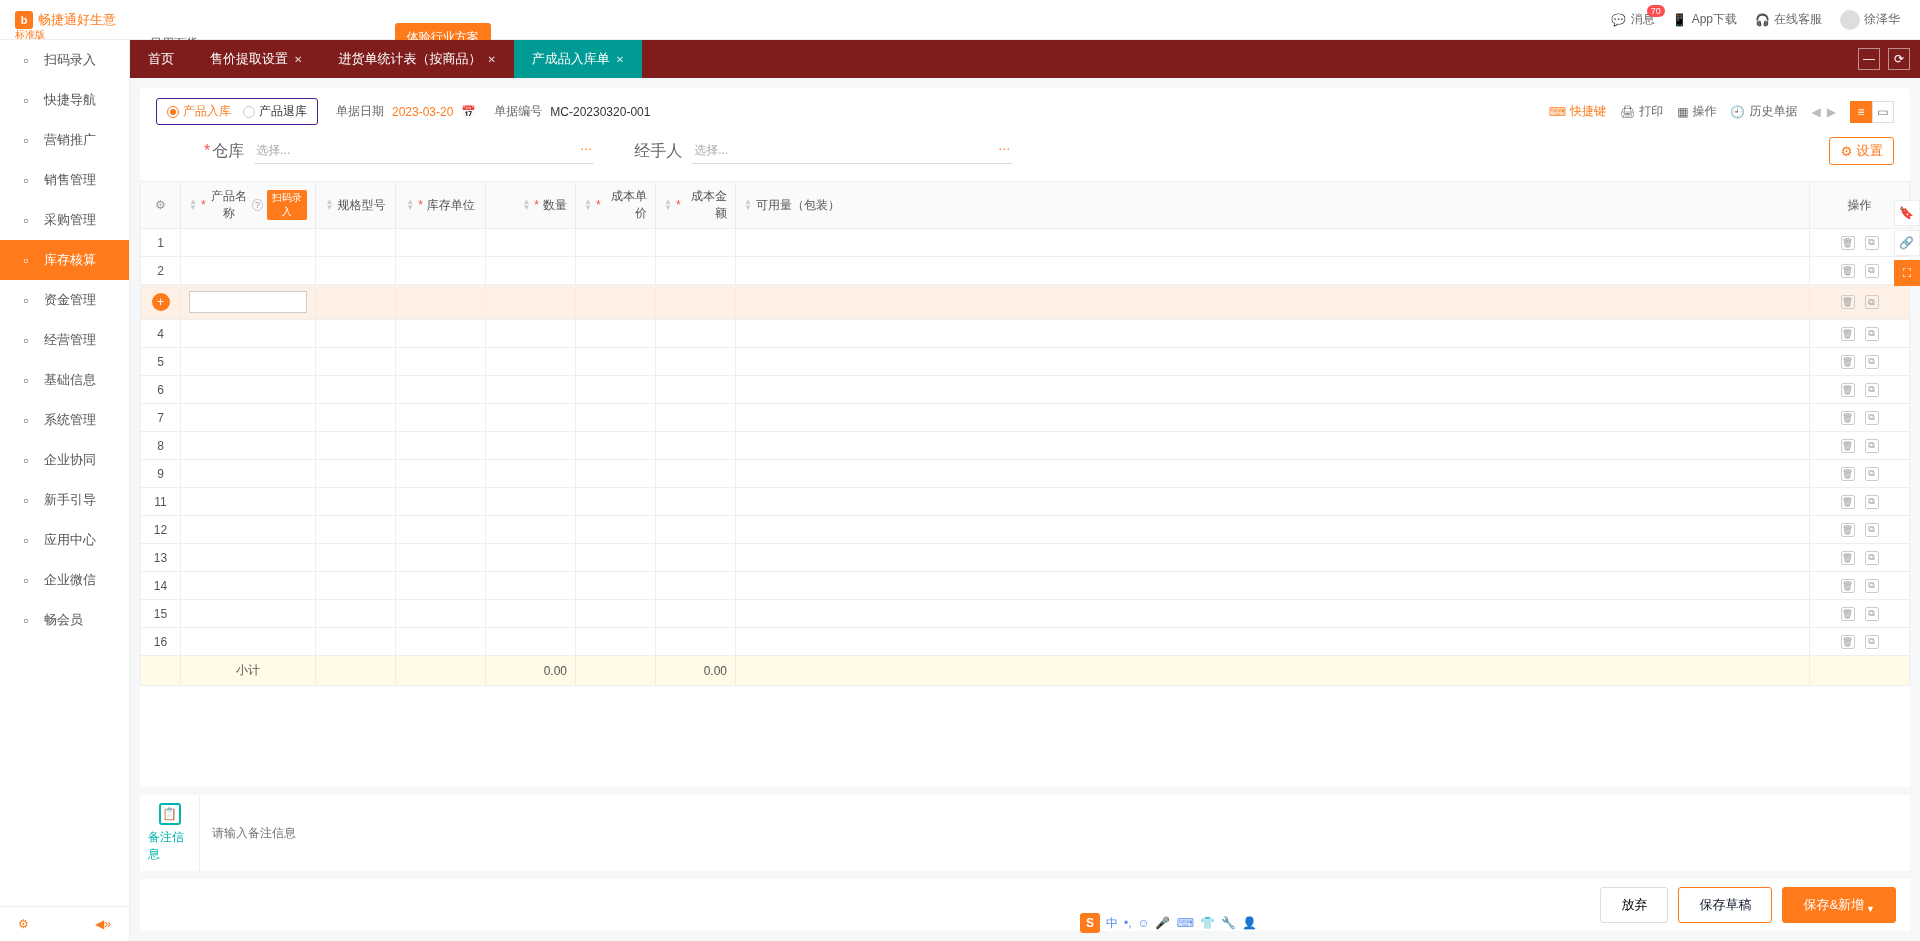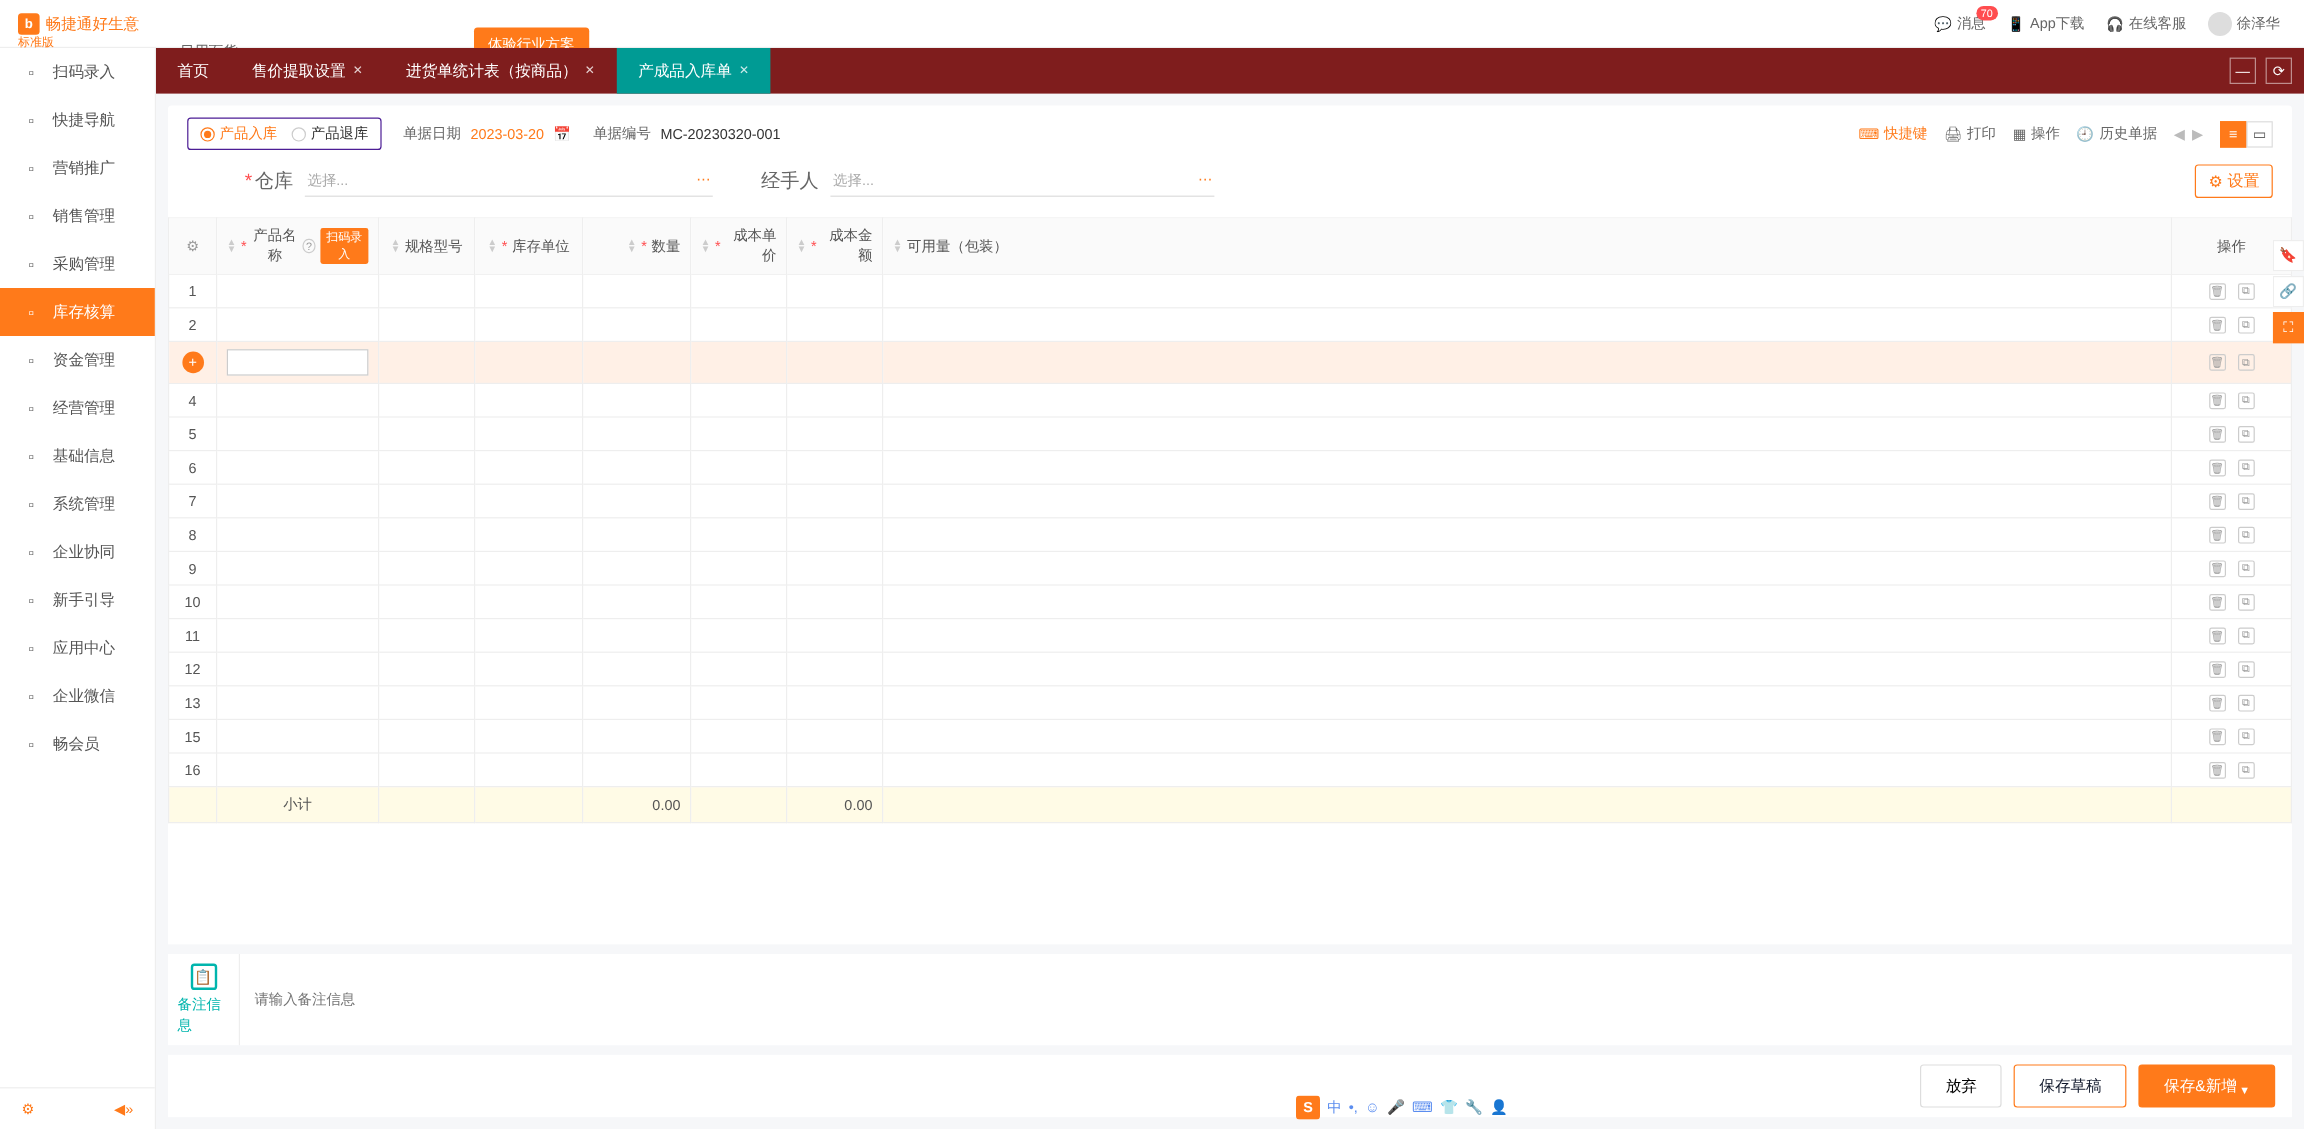--- a/index.html
+++ b/index.html
@@ -521,36 +521,20 @@
                 <td class="col-amt"></td>
                 <td></td>
                 <td class="col-ops">
                   <div class="ops-icons">
                     <span class="ops-ic">🗑</span>
                     <span class="ops-ic">⧉</span>
                   </div>
                 </td>
               </tr>
               <tr>
-                <td class="col-num">10</td>
-                <td class="col-name"></td>
-                <td></td>
-                <td></td>
-                <td class="col-qty"></td>
-                <td class="col-price"></td>
-                <td class="col-amt"></td>
-                <td></td>
-                <td class="col-ops">
-                  <div class="ops-icons">
-                    <span class="ops-ic">🗑</span>
-                    <span class="ops-ic">⧉</span>
-                  </div>
-                </td>
-              </tr>
-              <tr>
                 <td class="col-num">11</td>
                 <td class="col-name"></td>
                 <td></td>
                 <td></td>
                 <td class="col-qty"></td>
                 <td class="col-price"></td>
                 <td class="col-amt"></td>
                 <td></td>
                 <td class="col-ops">
                   <div class="ops-icons">
@@ -570,20 +554,36 @@
                 <td></td>
                 <td class="col-ops">
                   <div class="ops-icons">
                     <span class="ops-ic">🗑</span>
                     <span class="ops-ic">⧉</span>
                   </div>
                 </td>
               </tr>
               <tr>
                 <td class="col-num">13</td>
+                <td class="col-name"></td>
+                <td></td>
+                <td></td>
+                <td class="col-qty"></td>
+                <td class="col-price"></td>
+                <td class="col-amt"></td>
+                <td></td>
+                <td class="col-ops">
+                  <div class="ops-icons">
+                    <span class="ops-ic">🗑</span>
+                    <span class="ops-ic">⧉</span>
+                  </div>
+                </td>
+              </tr>
+              <tr>
+                <td class="col-num">14</td>
                 <td class="col-name"></td>
                 <td></td>
                 <td></td>
                 <td class="col-qty"></td>
                 <td class="col-price"></td>
                 <td class="col-amt"></td>
                 <td></td>
                 <td class="col-ops">
                   <div class="ops-icons">
                     <span class="ops-ic">🗑</span>

